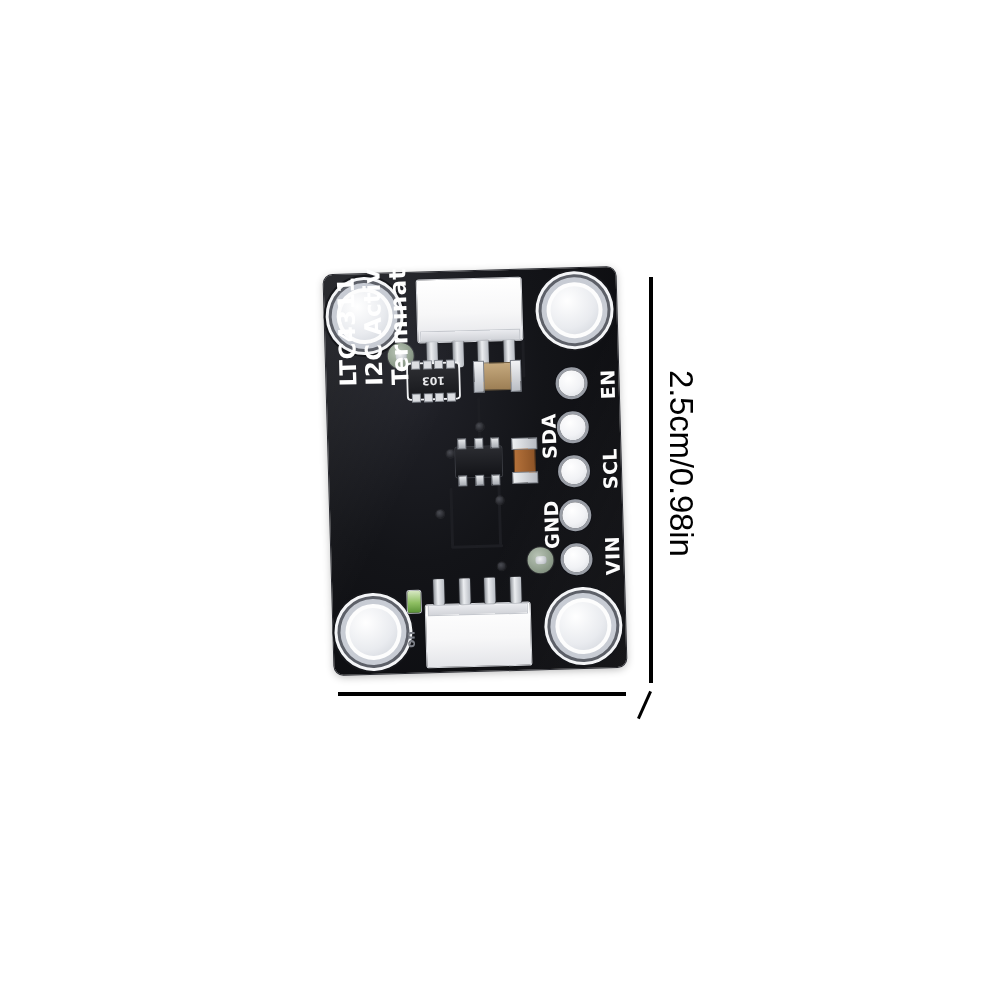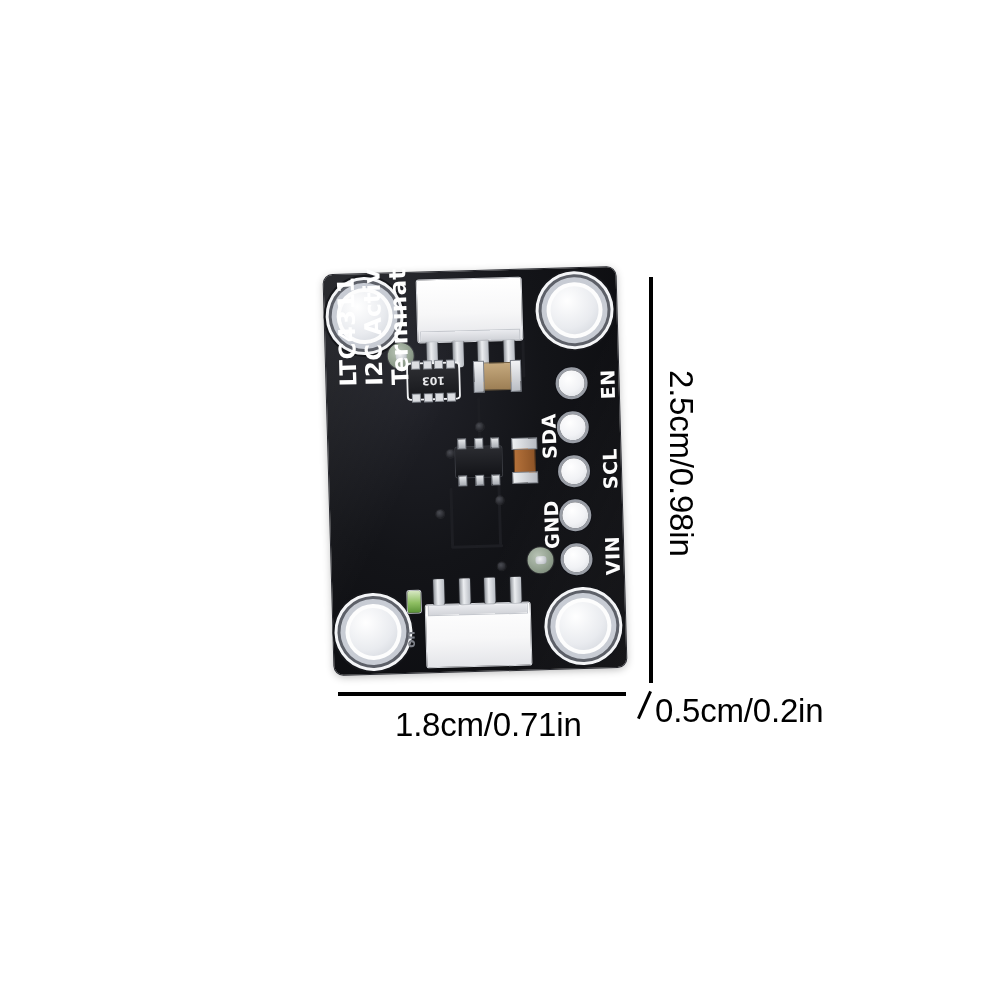--- a/index.html
+++ b/index.html
@@ -400,19 +400,17 @@
     <div class="pad-label" style="left:210px; top:280px;">GND</div>
     <div class="pad-label" style="left:270px; top:308px;">VIN</div>
   </div>
 
   <div class="dim-line-v" id="dim-height-line" style="left:649px; top:277px; height:406px;"></div>
 
   <div class="dim-text" id="dim-height-text" style="left:700px; top:370px;">2.5cm/0.98in</div>
 
   <div class="dim-line-h" id="dim-width-line" style="left:338px; top:692px; width:288px;"></div>
 
-  <div class="dim-text" id="dim-width-text" style="left:395px; top:706px;">1.8cm/0.71in</div>
 
   <div id="thickness-tick" style="left:643px; top:690px;"></div>
 
-  <div class="dim-text" id="dim-thickness-text" style="left:655px; top:692px;">0.5cm/0.2in</div>
 
 </div>
 
 </body></html>

